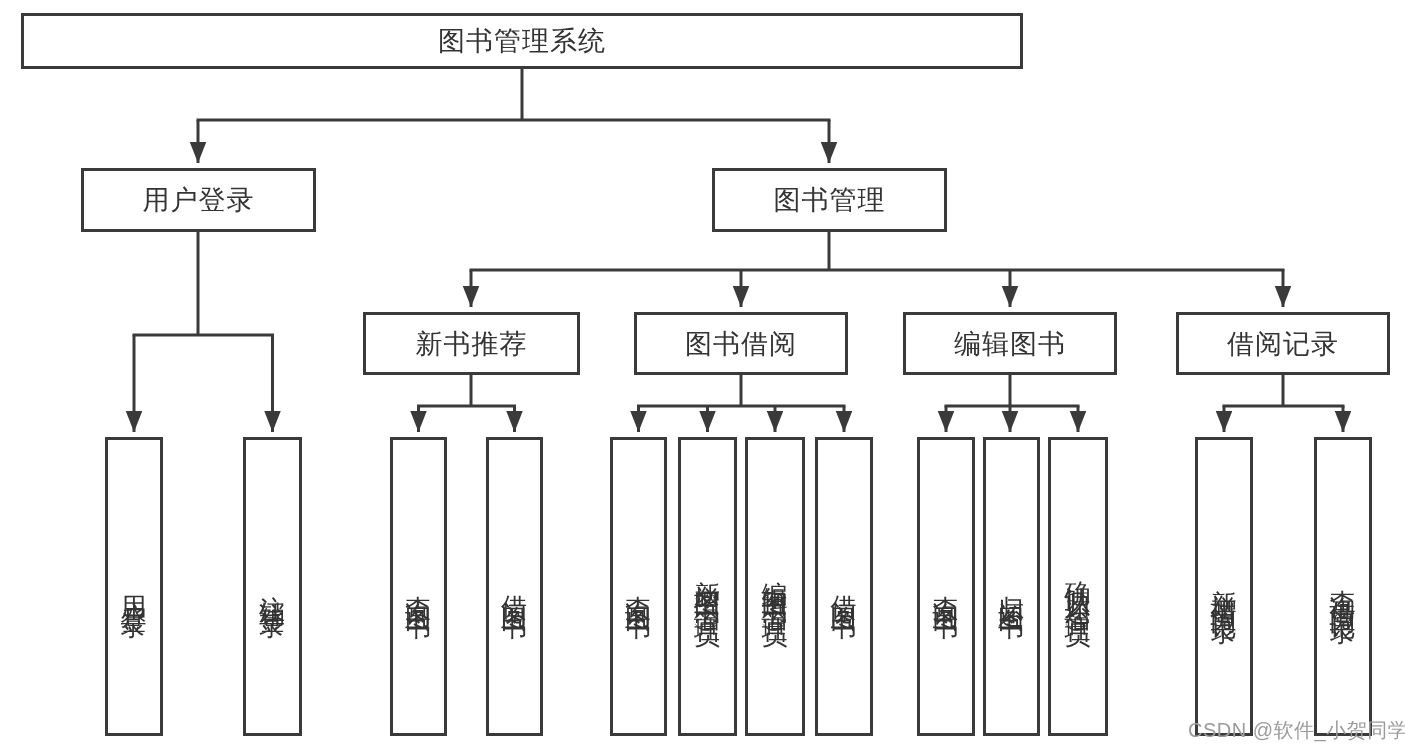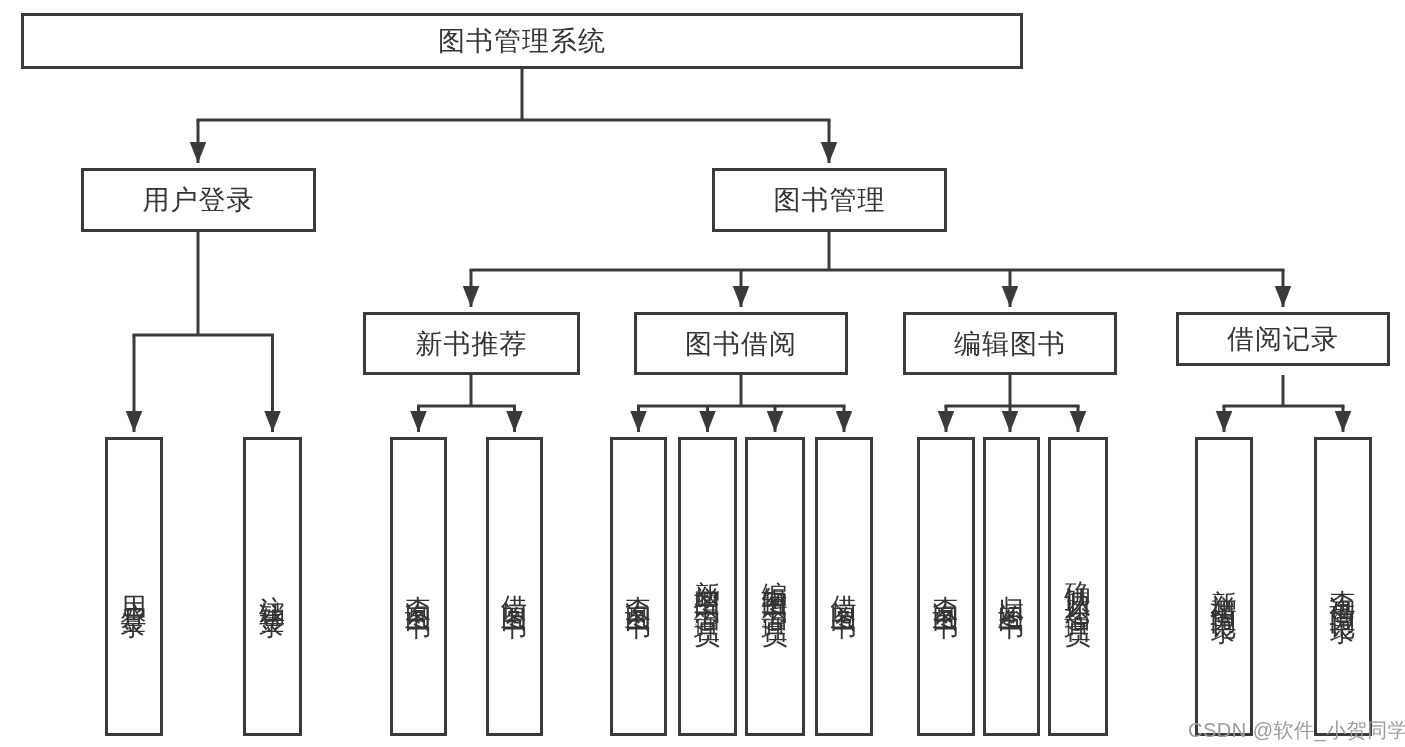--- a/index.html
+++ b/index.html
@@ -123,21 +123,21 @@
 
   <div class="hbox" style="left:363px; top:312px; width:217px; height:63px;">
     <span>新书推荐</span>
   </div>
   <div class="hbox" style="left:634px; top:312px; width:214px; height:63px;">
     <span>图书借阅</span>
   </div>
   <div class="hbox" style="left:903px; top:312px; width:214px; height:63px;">
     <span>编辑图书</span>
   </div>
-  <div class="hbox" style="left:1176px; top:312px; width:214px; height:54px;">
+  <div class="hbox" style="left:1176px; top:312px; width:214px; height:63px;">
     <span>借阅记录</span>
   </div>
 
   <div class="vbox" style="left:105px; top:437px; width:58px; height:299px;">
     <span class="vtext">用户登录</span>
   </div>
   <div class="vbox" style="left:243px; top:437px; width:59px; height:299px;">
     <span class="vtext">注销登录</span>
   </div>
 

